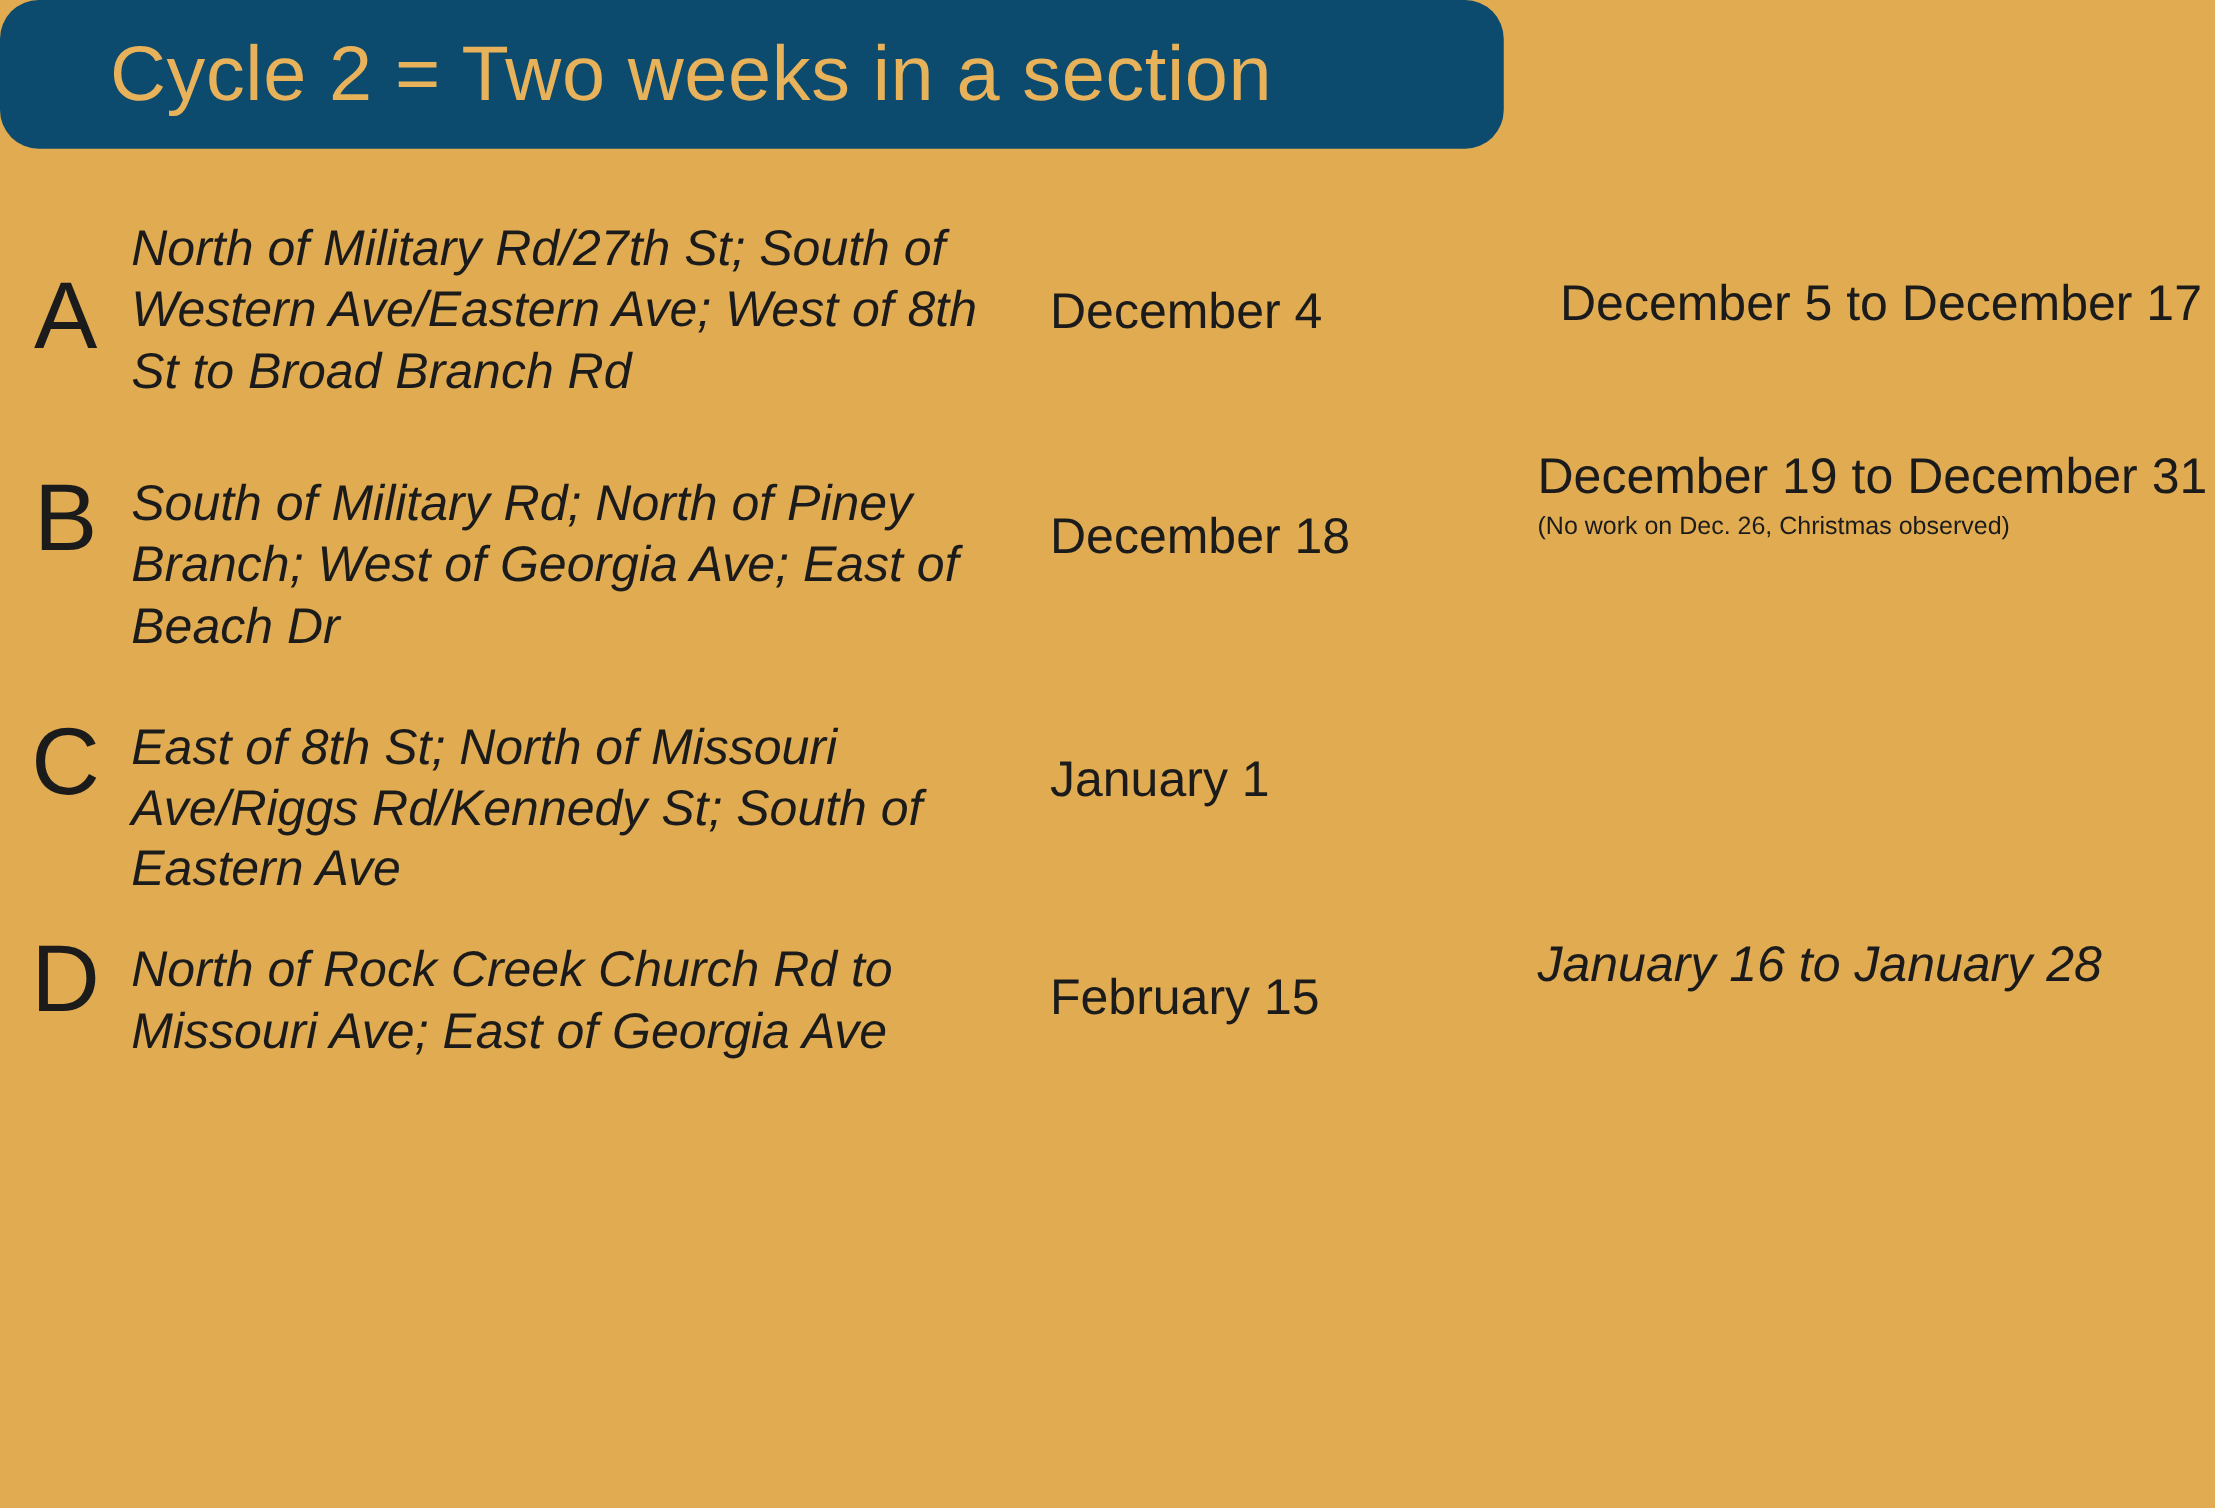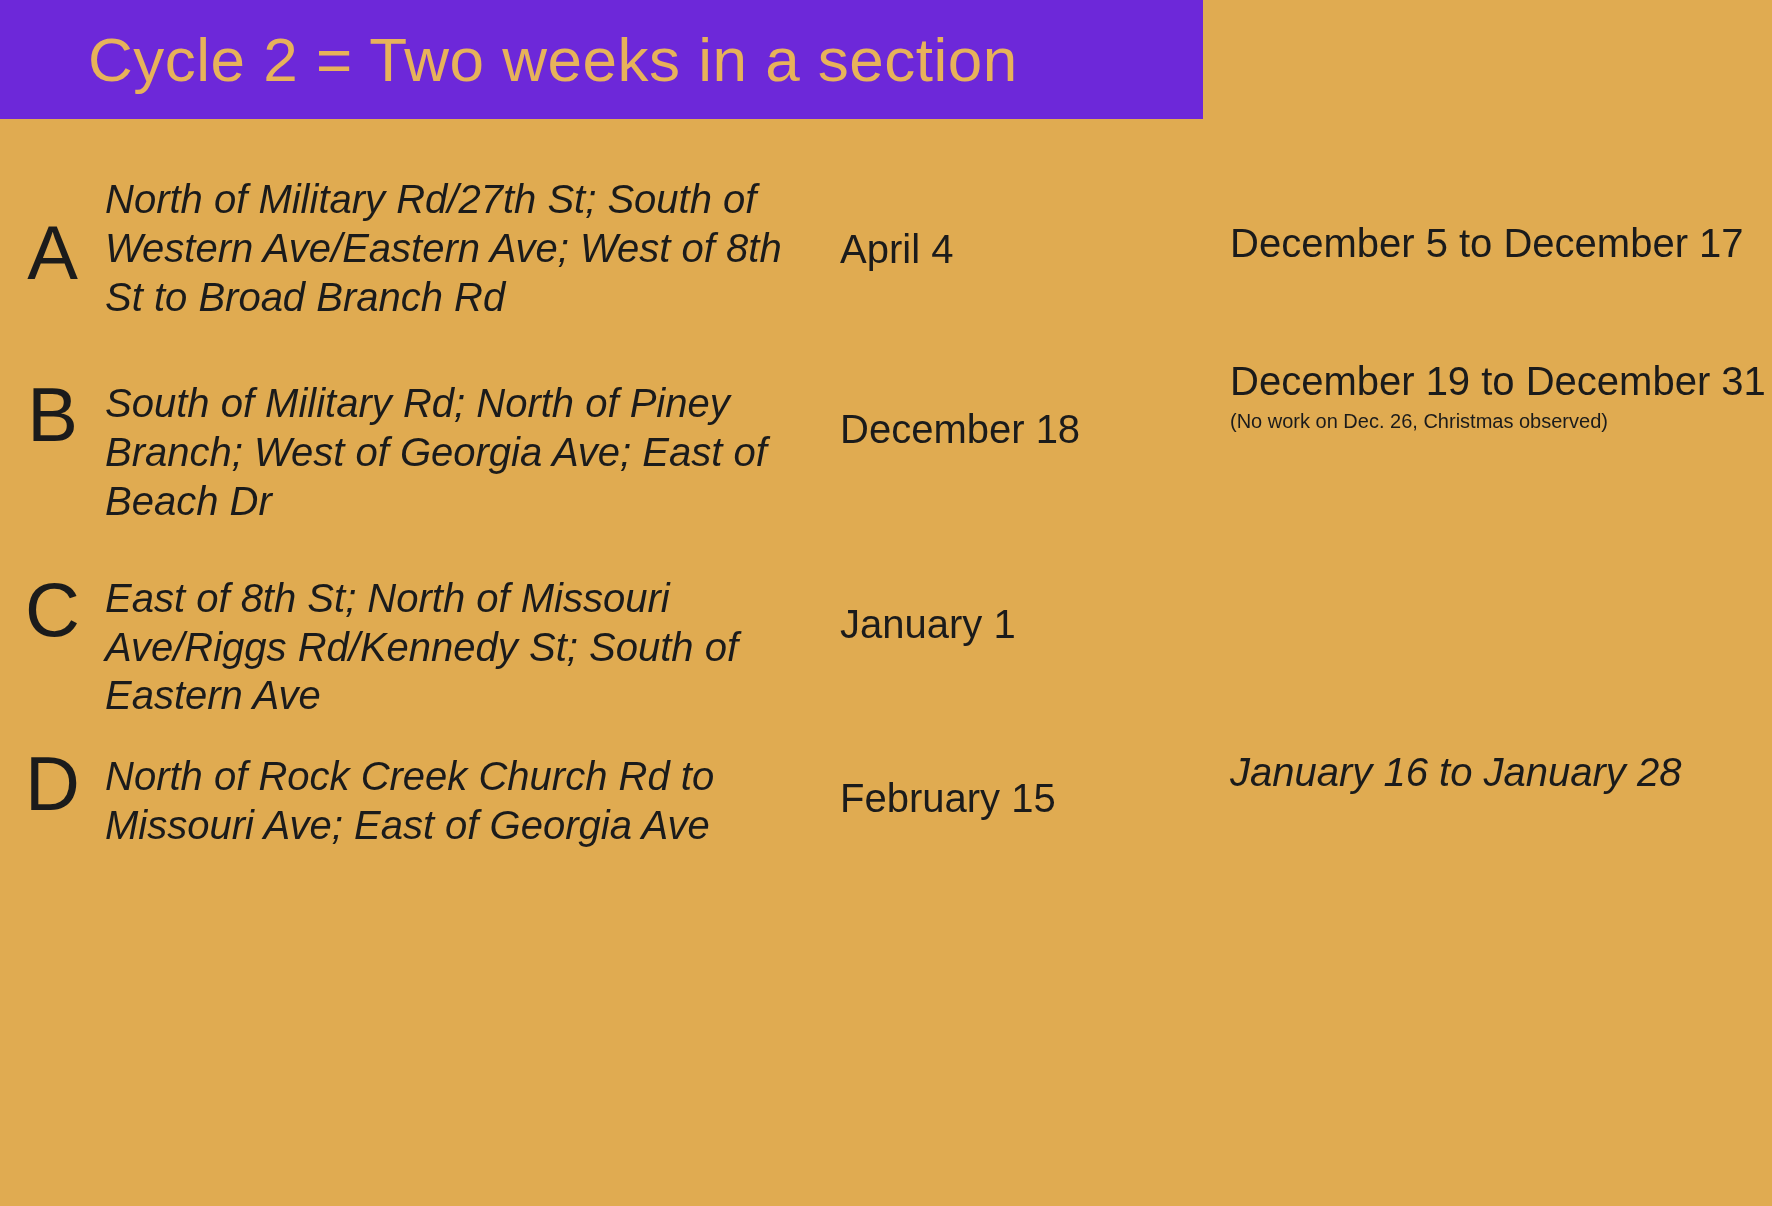--- a/index.html
+++ b/index.html
@@ -14,23 +14,24 @@
     overflow: hidden;
     position: relative;
   }
   
   .title-banner {
     position: absolute;
     top: 0;
     left: 0;
     width: 1203px;
     height: 119px;
-    background: #6d28d9;
+    background: #0c4a6e;
     display: flex;
     align-items: center;
+    border-radius: 31px;
   }
   .title-text {
     margin-left: 88px;
     color: #e7b25a;
     font-size: 62px;
     font-weight: 400;
     letter-spacing: 0.5px;
     white-space: nowrap;
     line-height: 1;
   }
@@ -89,21 +90,21 @@
   .row-a { margin-bottom: 36px; }
   .row-b { margin-bottom: 26px; }
   .row-c { margin-bottom: 26px; }
   .row-d { margin-bottom: 0; }
 
   .row-a .col-start { padding-top: 50px; }
   .row-b .col-start { padding-top: 48px; }
   .row-c .col-start { padding-top: 48px; }
   .row-d .col-start { padding-top: 28px; }
 
-  .row-a .col-range { padding-top: 44px; }
+  .row-a .col-range { padding-top: 44px; margin-left: 18px; }
   .row-b .col-range { padding-top: 0px; }
   .row-c .col-range { padding-top: 0px; }
   .row-d .col-range { padding-top: 2px; font-style: italic; }
 
   .row-a .col-letter { padding-top: 40px; }
   .row-b .col-letter { padding-top: 20px; }
   .row-c .col-letter { padding-top: 20px; }
   .row-d .col-letter { padding-top: 0px; }
 
   .row-b .col-desc,
@@ -115,21 +116,21 @@
 
 <div class="title-banner">
   <div class="title-text">Cycle 2 = Two weeks in a section</div>
 </div>
 
 <div class="schedule">
 
   <div class="row row-a">
     <div class="col-letter">A</div>
     <div class="col-desc">North of Military Rd/27th St; South of Western Ave/Eastern Ave; West of 8th St to Broad Branch Rd</div>
-    <div class="col-start">April 4</div>
+    <div class="col-start">December 4</div>
     <div class="col-range">
       <span>December 5 to December 17</span>
     </div>
   </div>
 
   <div class="row row-b">
     <div class="col-letter">B</div>
     <div class="col-desc">South of Military Rd; North of Piney Branch; West of Georgia Ave; East of Beach Dr</div>
     <div class="col-start">December 18</div>
     <div class="col-range">

